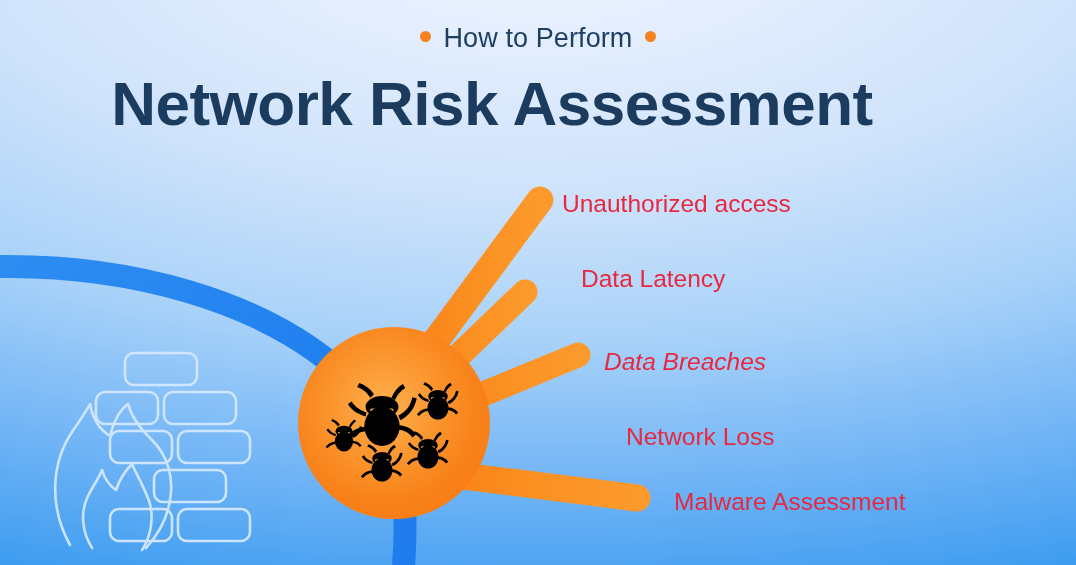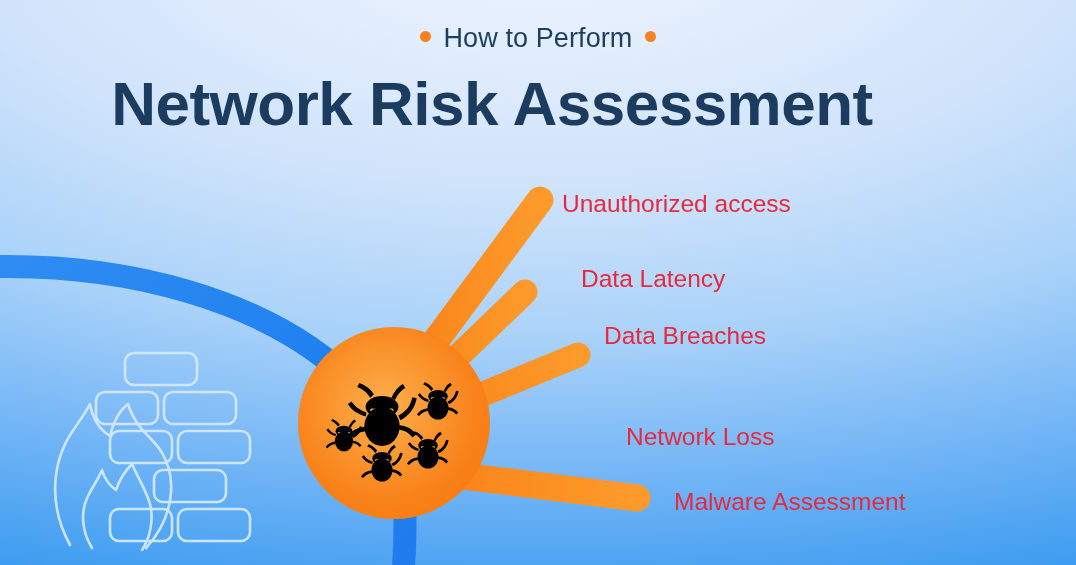--- a/index.html
+++ b/index.html
@@ -210,18 +210,18 @@
 
   <div class="eyebrow">
     <span class="dot"></span><span class="eyebrow-text">How to Perform</span><span class="dot"></span>
   </div>
 
   <div class="main-title">Network Risk Assessment</div>
 
   <div id="risk-labels">
       <div class="risk-label" style="left: 562px; top: 192px;">Unauthorized access</div>
       <div class="risk-label" style="left: 581px; top: 267px;">Data Latency</div>
-      <div class="risk-label" style="left: 604px; top: 324px;">Data Breaches</div>
+      <div class="risk-label" style="left: 604px; top: 350px; font-style: italic;">Data Breaches</div>
       <div class="risk-label" style="left: 626px; top: 425px;">Network Loss</div>
       <div class="risk-label" style="left: 674px; top: 490px;">Malware Assessment</div>
     </div>
 
 </div>
 
 </body></html>

